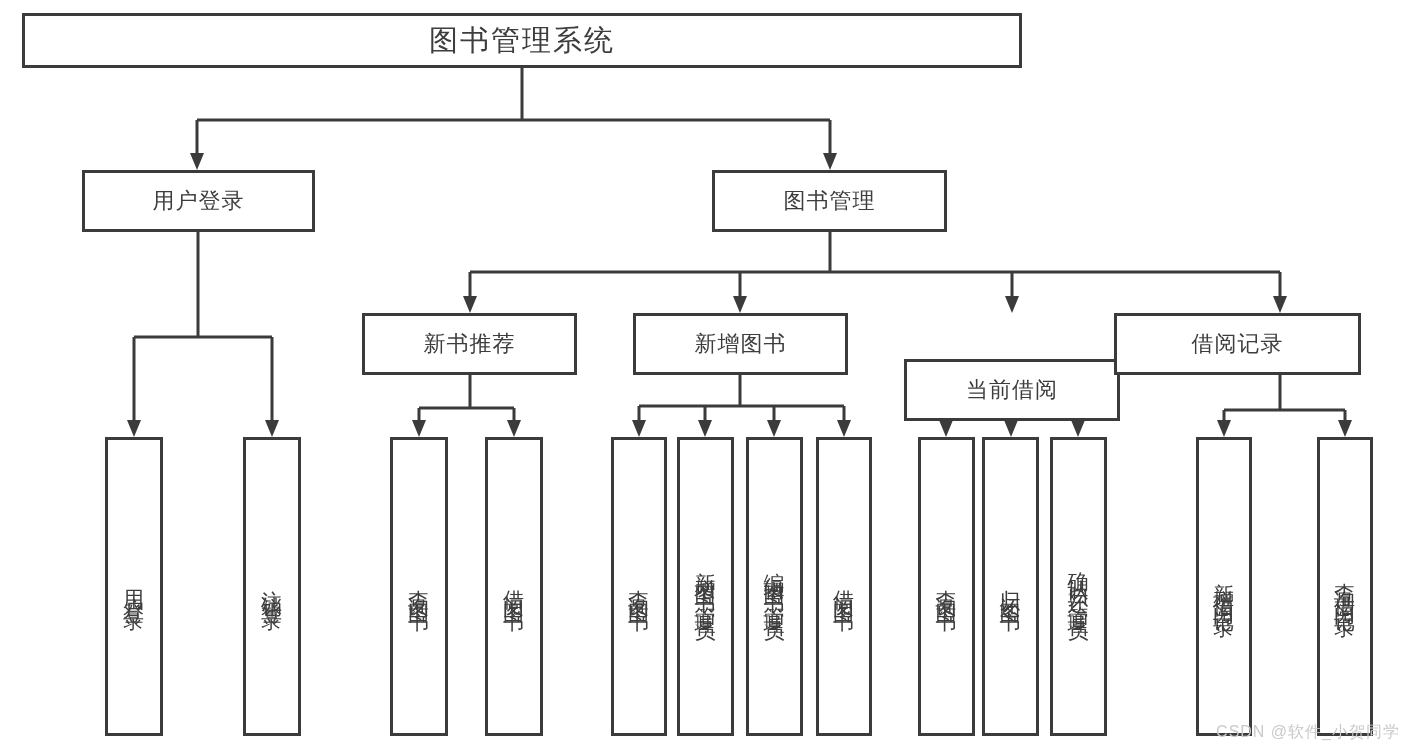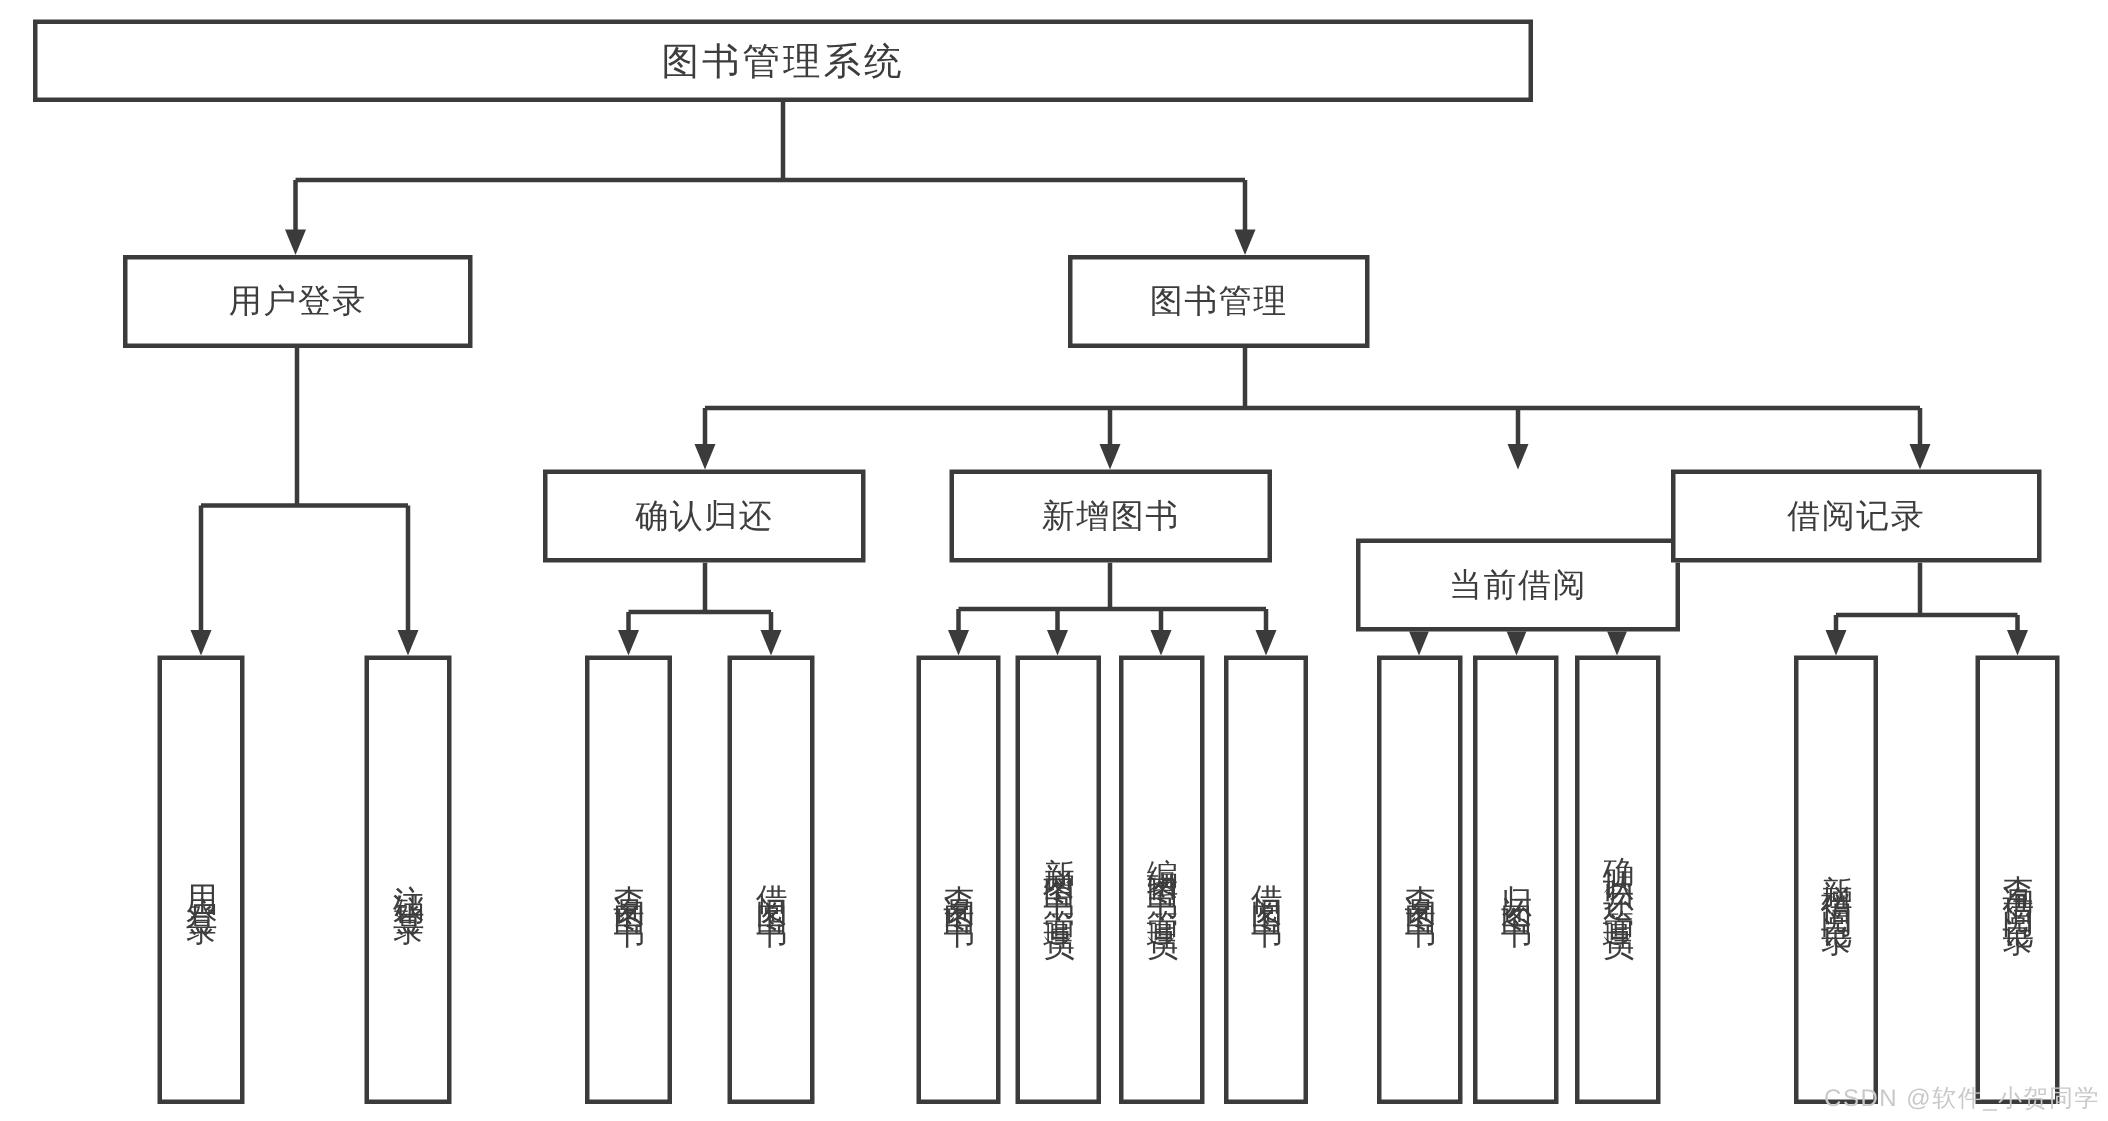--- a/index.html
+++ b/index.html
@@ -22,21 +22,21 @@
     box-sizing: border-box;
     background: #ffffff;
     border: 3px solid #3b3b3b;
     display: flex;
     align-items: center;
     justify-content: center;
     color: #3d3d3d;
     z-index: 2;
   }
   .hbox { font-size: 22px; letter-spacing: 1px; }
-  .hbox.title { font-size: 25px; letter-spacing: 2px; }
+  .hbox.title { font-size: 29px; letter-spacing: 2px; }
   .vbox .vtext {
     writing-mode: vertical-rl;
     text-orientation: mixed;
     font-size: 21px;
     letter-spacing: 7px;
     line-height: 1.1;
     white-space: nowrap;
   }
   .watermark {
     position: absolute;
@@ -77,23 +77,23 @@
                M419 437 L412 420 L426 420 Z M514 437 L507 420 L521 420 Z
                M639 437 L632 420 L646 420 Z M705 437 L698 420 L712 420 Z M774 437 L767 420 L781 420 Z M844 437 L837 420 L851 420 Z
                M946 437 L939 420 L953 420 Z M1011 437 L1004 420 L1018 420 Z M1078 437 L1071 420 L1085 420 Z
                M1224 437 L1217 420 L1231 420 Z M1345 437 L1338 420 L1352 420 Z"></path>
     </g>
   </svg>
 
   <div class="hbox title" style="left:22px; top:13px; width:1000px; height:55px;">图书管理系统</div>
 
   <div class="hbox" style="left:82px; top:170px; width:233px; height:62px;">用户登录</div>
-  <div class="hbox" style="left:712px; top:170px; width:201px; height:62px;">图书管理</div>
+  <div class="hbox" style="left:712px; top:170px; width:235px; height:62px;">图书管理</div>
 
-  <div class="hbox" style="left:362px; top:313px; width:215px; height:62px;">确认归还</div>
+  <div class="hbox" style="left:362px; top:313px; width:215px; height:62px;">新书推荐</div>
   <div class="hbox" style="left:633px; top:313px; width:215px; height:62px;">新增图书</div>
   <div class="hbox" style="left:904px; top:313px; width:216px; height:62px;margin-top:46px;">当前借阅</div>
   <div class="hbox" style="left:1114px; top:313px; width:247px; height:62px;">借阅记录</div>
 
   <div class="vbox" style="left:105px; top:437px; width:58px; height:299px;">
     <span class="vtext">用户登录</span>
   </div>
   <div class="vbox" style="left:243px; top:437px; width:58px; height:299px;">
     <span class="vtext">注销登录</span>
   </div>

